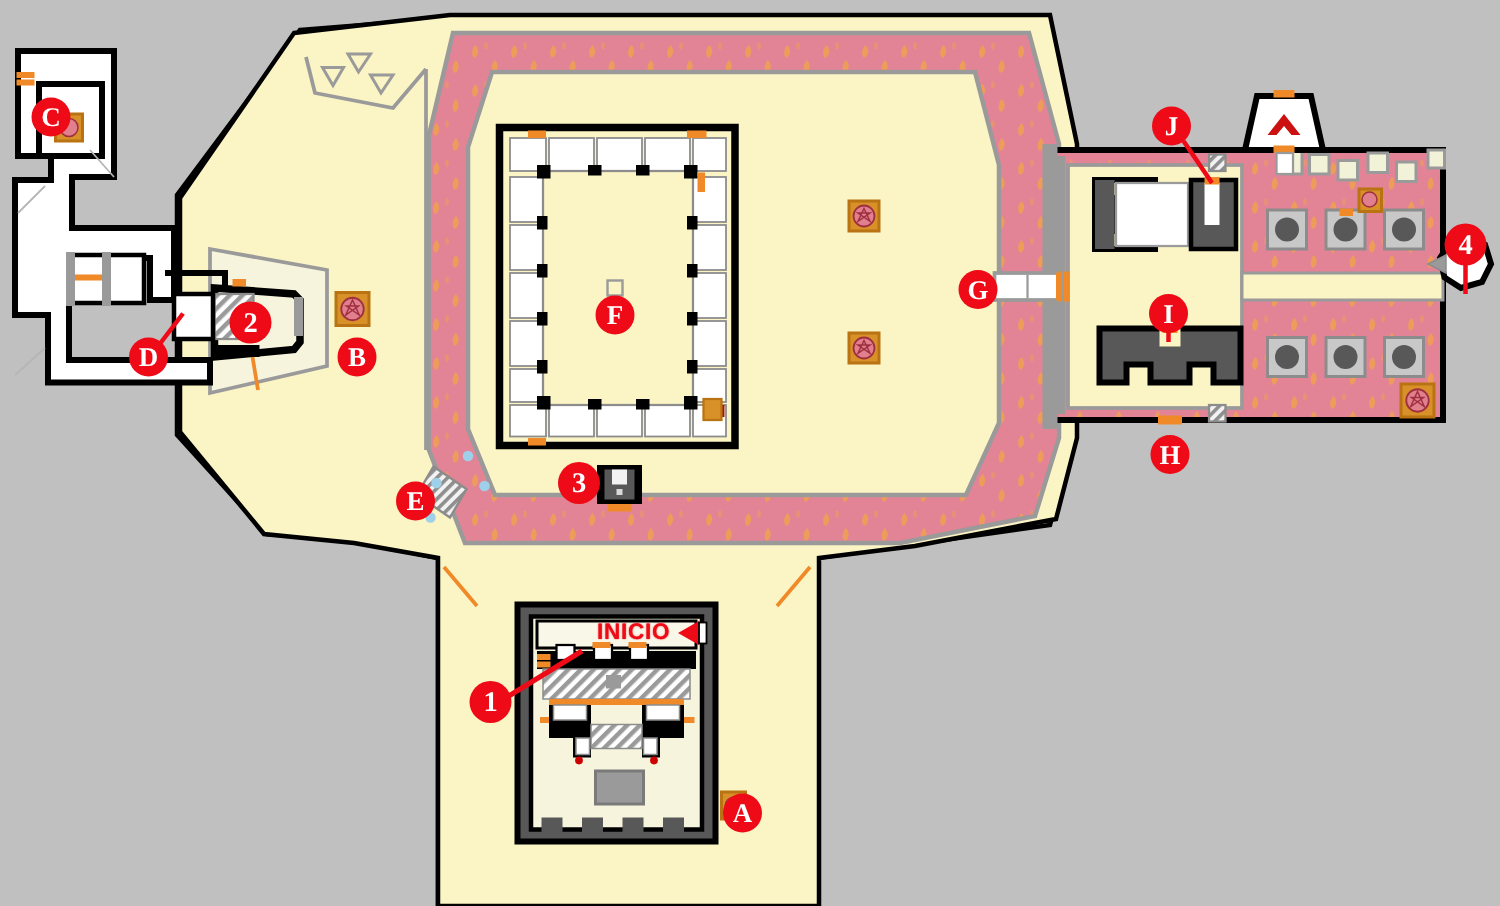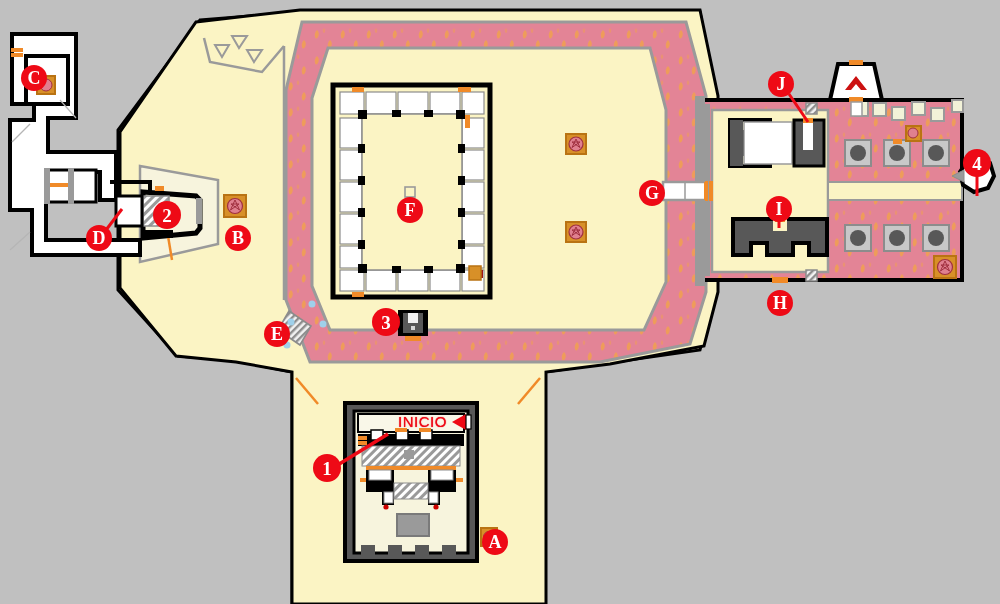--- a/index.html
+++ b/index.html
@@ -5,21 +5,21 @@
   html,body{margin:0;padding:0;background:#c0c0c0;}
   body{width:1000px;height:604px;overflow:hidden;font-family:"Liberation Sans",sans-serif;}
   #map{position:relative;width:1000px;height:604px;background:#c0c0c0;}
   #map svg{position:absolute;left:0;top:0;}
   .marker{position:absolute;border-radius:50%;background:#ee0a16;color:#fff;
           display:flex;align-items:center;justify-content:center;
           font-weight:bold;font-family:"Liberation Serif",serif;
           box-shadow:0 0 0 1px #ee0a16;}
   .m-lg{width:26px;height:26px;font-size:19px;line-height:1;}
   .m-md{width:24px;height:24px;font-size:18px;line-height:1;}
-  .inicio{position:absolute;color:#ee0a16;font-weight:normal;font-size:15px;
+  .inicio{position:absolute;color:#ee0a16;font-weight:bold;font-size:15px;
           letter-spacing:0.5px;font-family:"Liberation Sans",sans-serif;
           text-shadow:0 0 1px #ee0a16;}
 </style>
 </head>
 <body>
 
 <div id="map">
 
 <svg width="1000" height="604" viewBox="0 0 1000 604">
   <defs>

